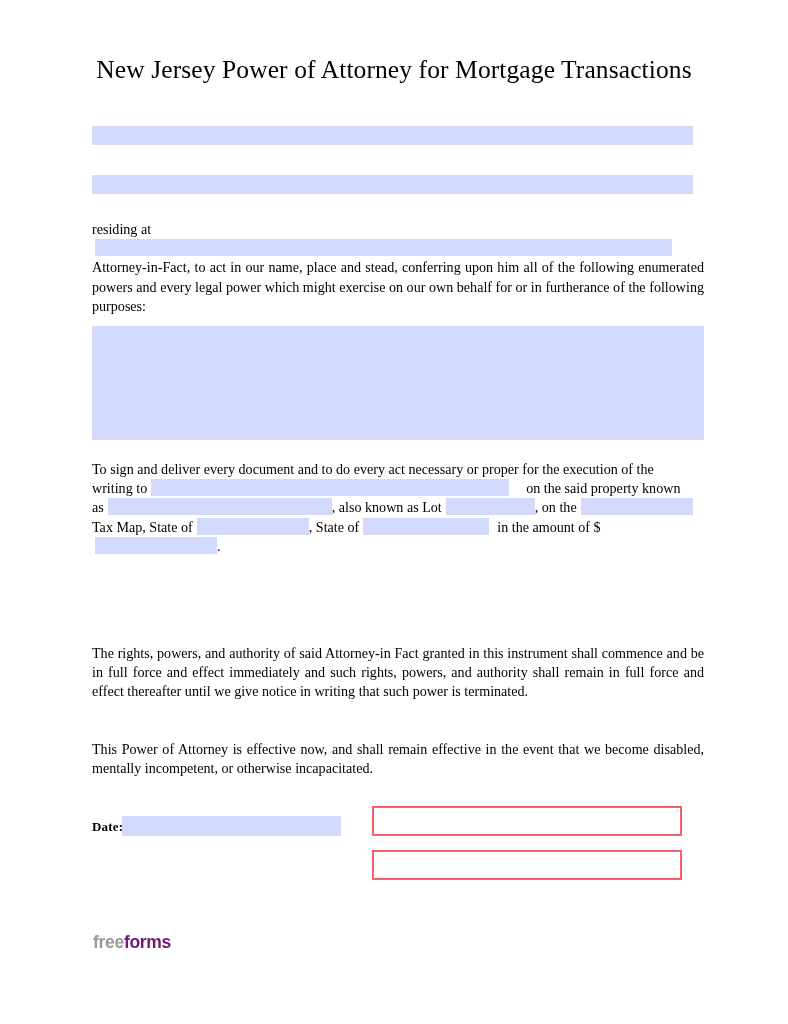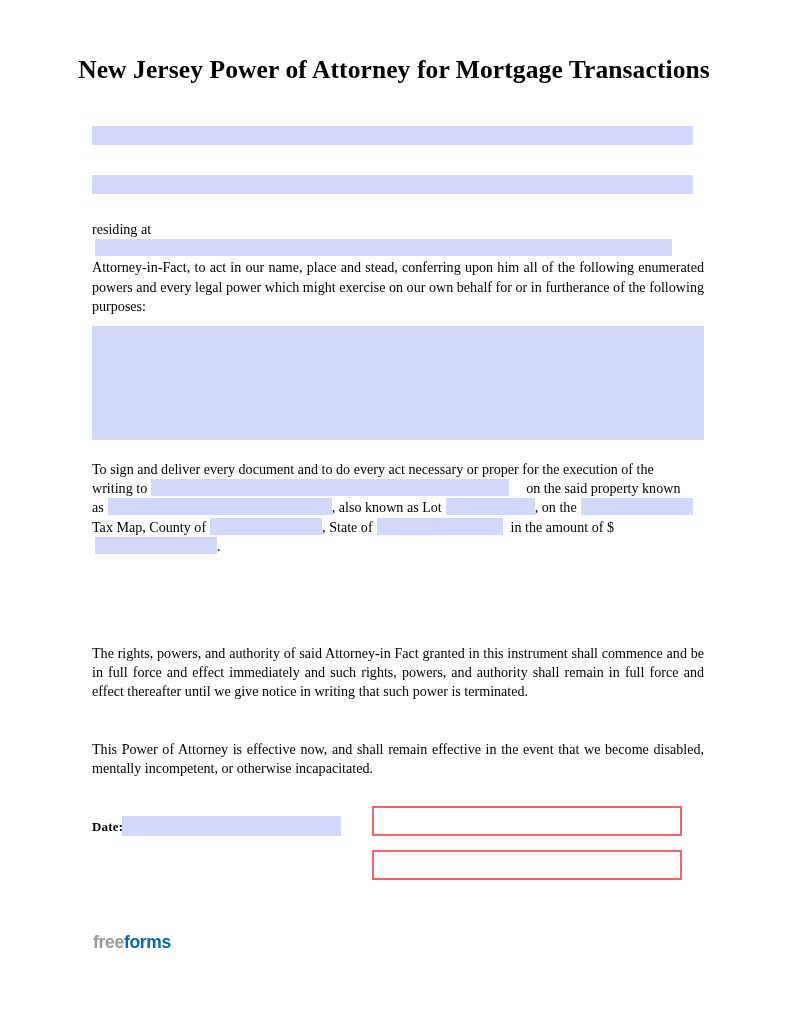--- a/index.html
+++ b/index.html
@@ -25,21 +25,21 @@
   }
 
   
   .doc-title {
     position: absolute;
     left: 0;
     top: 55px;
     width: 788px;
     text-align: center;
     font-size: 25.5px;
-    font-weight: bold;
+    font-weight: normal;
     letter-spacing: 0.1px;
     line-height: 1.15;
   }
 
   
   .content {
     position: absolute;
     left: 92px;
     top: 120px;
     width: 612px;
@@ -131,21 +131,21 @@
   .footer-logo {
     position: absolute;
     left: 93px;
     top: 932px;
     font-family: "Liberation Sans", "DejaVu Sans", sans-serif;
     font-size: 17.5px;
     font-weight: bold;
     letter-spacing: -0.3px;
   }
   .logo-free  { color: #9a9a9a; }
-  .logo-forms { color: #0369a1; }
+  .logo-forms { color: #701a75; }
 </style>
 </head>
 <body>
 
 <div class="page">
 
   <div class="doc-title">New Jersey Power of Attorney for Mortgage Transactions</div>
 
   <div class="content">
 
@@ -181,21 +181,21 @@
 
       <p class="para left">
         <span>writing to</span><span class="fld" style="width:358px;margin-left:4px;"></span><span style="margin-left:17px;">on the said property known</span>
       </p>
 
       <p class="para left">
         <span>as</span><span class="fld" style="width:224px;margin-left:4px;"></span><span>, also known as</span>&nbsp;<span>Lot</span><span class="fld" style="width:89px;margin-left:4px;"></span><span>, on the</span><span class="fld" style="width:112px;margin-left:4px;"></span>
       </p>
 
       <p class="para left">
-        <span>Tax Map, County of</span><span class="fld" style="width:112px;margin-left:4px;"></span><span>, State of</span><span class="fld" style="width:126px;margin-left:4px;"></span><span style="margin-left:8px;">in the amount of $</span><span class="fld" style="width:122px;margin-left:3px;"></span><span>.</span>
+        <span>Tax Map, State of</span><span class="fld" style="width:112px;margin-left:4px;"></span><span>, State of</span><span class="fld" style="width:126px;margin-left:4px;"></span><span style="margin-left:8px;">in the amount of $</span><span class="fld" style="width:122px;margin-left:3px;"></span><span>.</span>
       </p>
     </div>
 
     <div class="spacer-44"></div>
 
 
     <div class="spacer-44"></div>
 
     <p class="para">The rights, powers, and authority of said Attorney-in Fact granted in this instrument shall commence and be in full force and effect immediately and such rights, powers, and authority shall remain in full force and effect thereafter until we give notice in writing that such power is terminated.</p>
 

